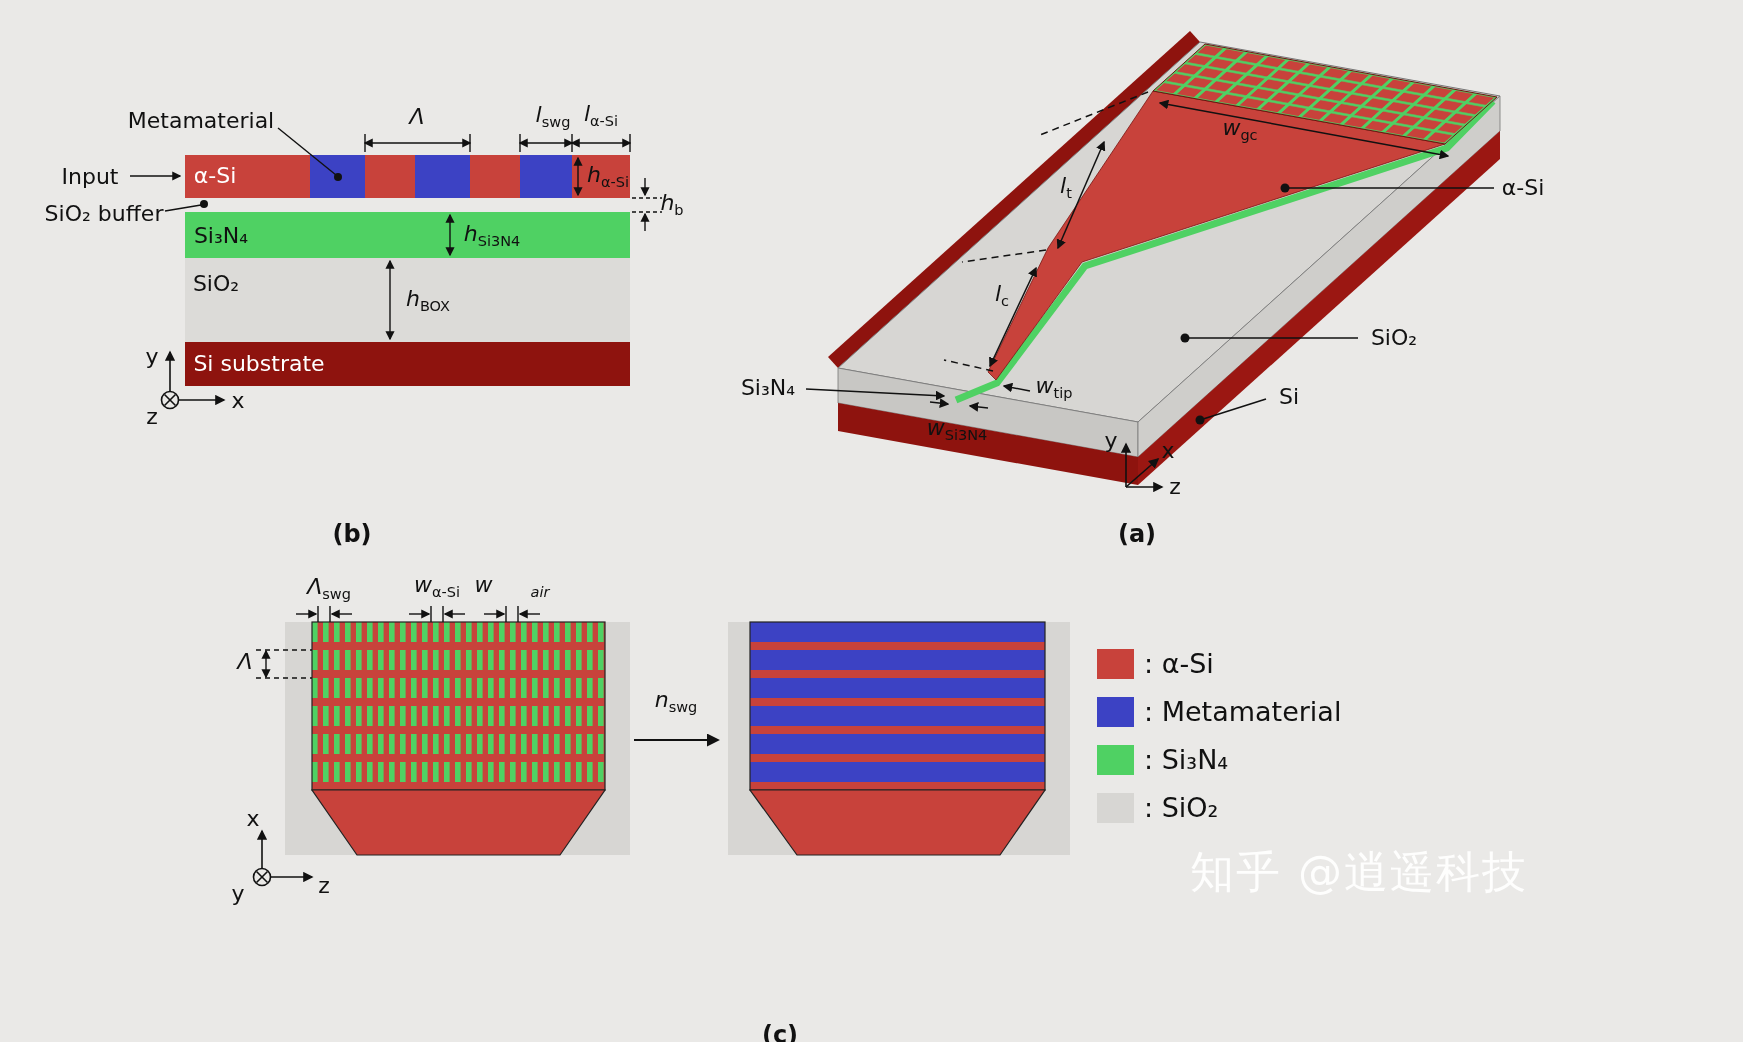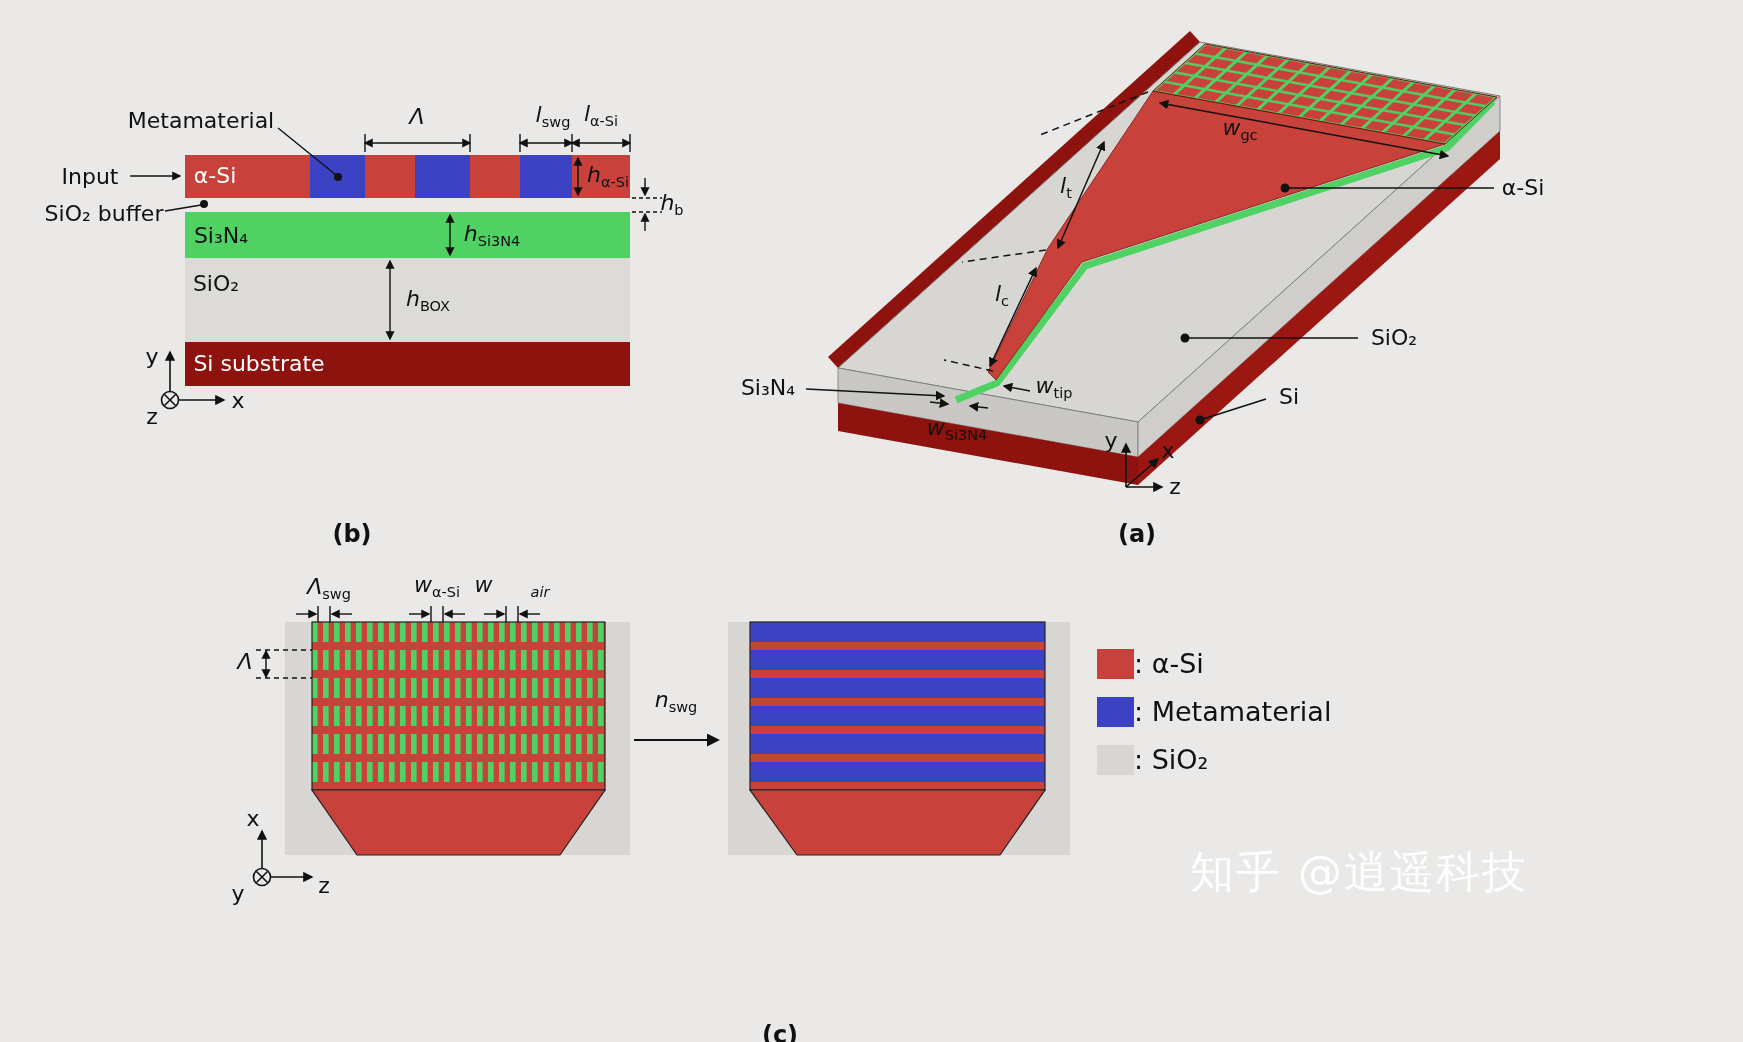--- a/index.html
+++ b/index.html
@@ -14,21 +14,21 @@
     white-space:nowrap; font-size:22px; line-height:1; z-index:5;text-align:center;
   }
   .lbl .v { font-style:italic; }
   .lbl sub { font-size:0.66em; font-style:normal; }
   .lbl sub.sub-it { font-style:italic;margin-left:38px; }
   .white { color:#ffffff; }
   .cap { font-weight:bold; font-size:24px; }
   .legend { position:absolute; z-index:5; }
   .legend-item { display:flex; align-items:center; margin-bottom:17px; }
   .legend-swatch { width:37px; height:30px; display:inline-block; flex:0 0 auto; }
-  .legend-label { font-size:27px; }
+  .legend-label { font-size:27px; margin-left:10px; }
   .watermark {
     position:absolute; z-index:6; font-size:44px; font-weight:500;
     color:rgba(255,255,255,0.92); letter-spacing:2px;
   }
 </style>
 </head>
 <body>
 
 <div id="canvas">
 
@@ -220,20 +220,24 @@
   <div class="legend" style="left:1097px;top:648px">
     <div class="legend-item">
       <span class="legend-swatch" style="background: rgb(200, 66, 59);"></span>
       <span class="legend-label">: α-Si</span>
     </div>
     <div class="legend-item">
       <span class="legend-swatch" style="background: rgb(60, 66, 196);"></span>
       <span class="legend-label">: Metamaterial</span>
     </div>
     <div class="legend-item">
+      <span class="legend-swatch" style="background: rgb(79, 209, 99);"></span>
+      <span class="legend-label">: Si₃N₄</span>
+    </div>
+    <div class="legend-item">
       <span class="legend-swatch" style="background: rgb(215, 214, 211);"></span>
       <span class="legend-label">: SiO₂</span>
     </div>
   </div>
 
   <div class="watermark" style="left:1190px;top:843px">知乎 @逍遥科技</div>
 
 </div>
 
 </body></html>

